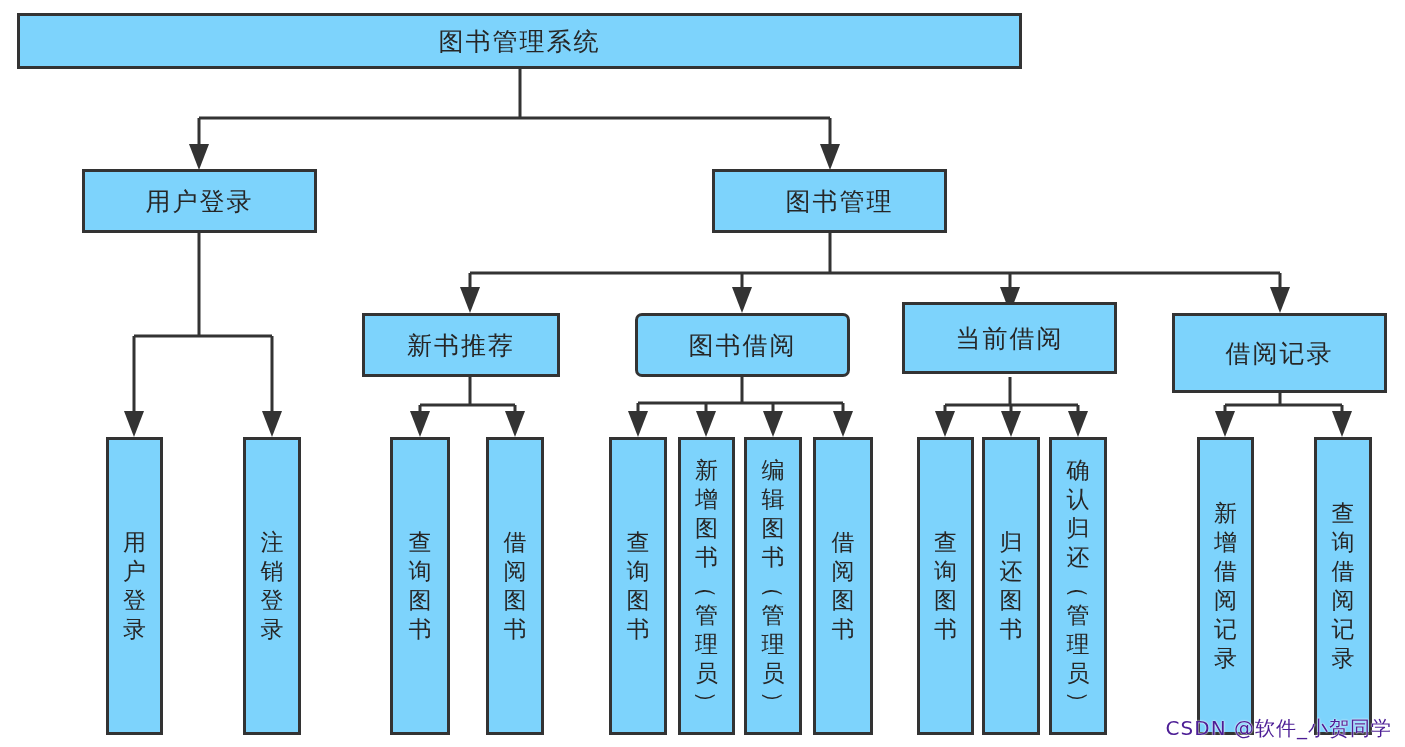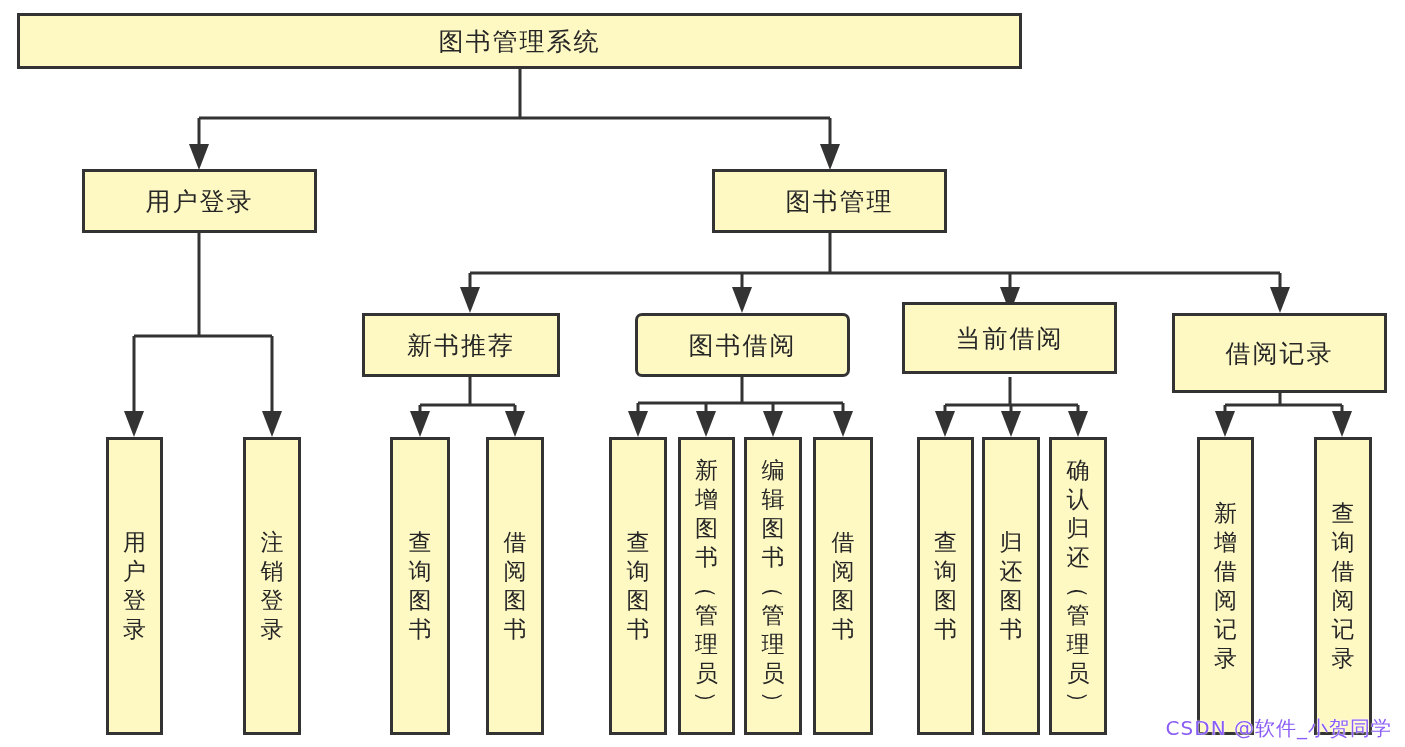--- a/index.html
+++ b/index.html
@@ -2,31 +2,31 @@
 <html><head>
 <meta charset="utf-8">
 <style>
   html,body{margin:0;padding:0;background:#ffffff;}
   .canvas{
     position:relative;width:1405px;height:747px;background:#ffffff;
     font-family:"DejaVu Sans","Liberation Sans",sans-serif;overflow:hidden;
   }
   svg.connectors{position:absolute;left:0;top:0;width:1405px;height:747px;z-index:1;}
   .node{
-    position:absolute;background:#fef9c3;border:3px solid #333333;box-sizing:border-box;
+    position:absolute;background:#7dd3fc;border:3px solid #333333;box-sizing:border-box;
     display:flex;align-items:center;justify-content:center;
     color:#262626;z-index:2;letter-spacing:2px;
   }
   .hnode{font-size:25px;}
   .leaf{flex-direction:column;font-size:23px;letter-spacing:0;}
   .leaf .ch{display:block;line-height:29px;text-align:center;}
   .leaf .ch.rot{transform:rotate(90deg);}
   .watermark{
     position:absolute;right:13px;bottom:5px;z-index:3;
-    font-size:20px;color:#8b5cf6;letter-spacing:1px;
+    font-size:20px;color:#4c1d95;letter-spacing:1px;
     text-shadow:0 0 2px #ffffff,0 0 1px #ffffff;
   }
 </style>
 </head>
 <body>
 
 <div class="canvas">
 
   <svg class="connectors" viewBox="0 0 1405 747" xmlns="http://www.w3.org/2000/svg">
     <path fill="none" stroke="#333333" stroke-width="3" d="

